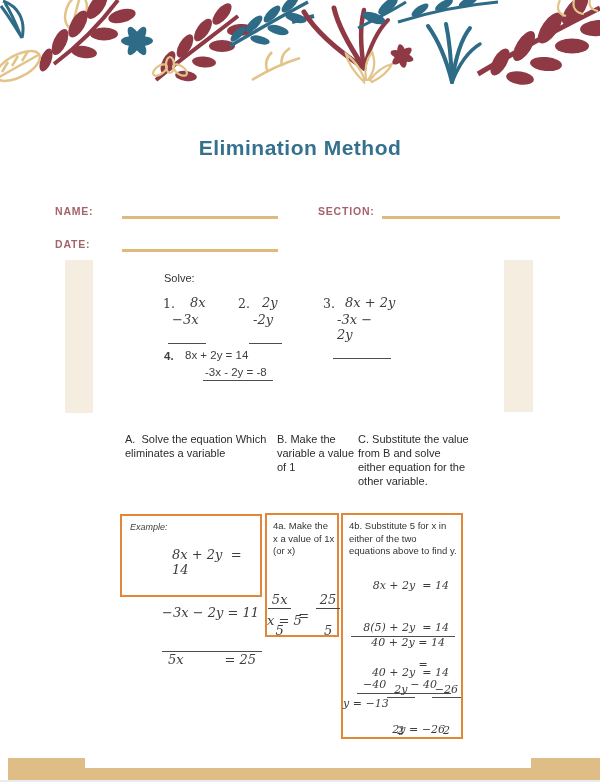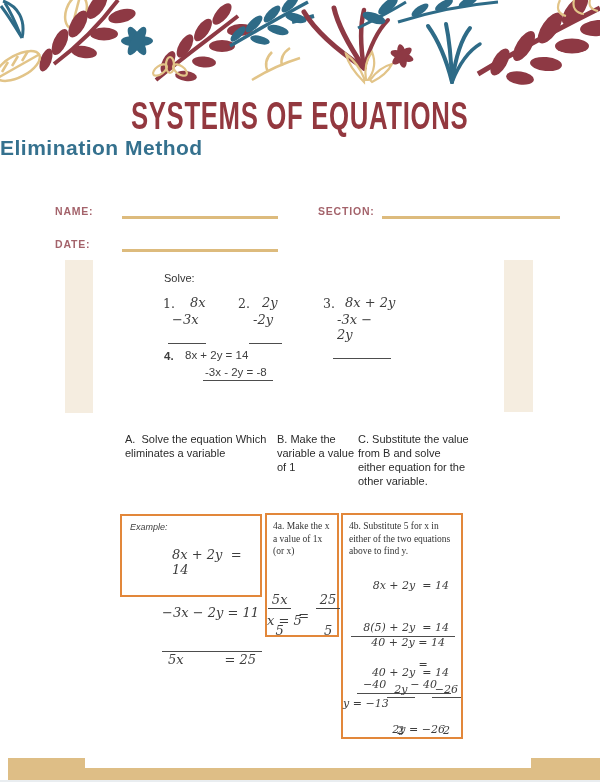--- a/index.html
+++ b/index.html
@@ -4,21 +4,21 @@
 <style>
   html,body{margin:0;padding:0;background:#ffffff;}
   #page{position:relative;width:600px;height:782px;background:#ffffff;overflow:hidden;
         font-family:"Liberation Sans",sans-serif;color:#2b2b2b;}
   .abs{position:absolute;}
 
   
   .title-wrap{position:absolute;left:0;top:94px;width:600px;text-align:center;}
   .title{display:inline-block;font-weight:bold;font-size:39px;letter-spacing:1px;
          color:#93383f;transform:scaleX(0.66);transform-origin:center;white-space:nowrap;}
-  .subtitle-wrap{position:absolute;left:0;top:136px;width:600px;}
+  .subtitle-wrap{position:absolute;left:0;top:136px;width:600px;text-align:center;}
   .subtitle{display:inline-block;font-weight:bold;font-size:21px;letter-spacing:0.5px;color:#35718e;}
 
   
   .field-label{position:absolute;font-size:10.5px;font-weight:bold;letter-spacing:0.8px;color:#a4636b;}
   .field-line{position:absolute;height:3px;background:#ddbb7d;}
 
   
   .side-bar{position:absolute;background:#f5ede0;}
   .foot{position:absolute;background:#debe86;}
   .bottom-edge{position:absolute;left:0;bottom:0;width:600px;height:2px;background:#e9edf0;}
@@ -35,21 +35,21 @@
 
   
   .step{position:absolute;font-size:11px;line-height:1.28;color:#2b2b2b;white-space:pre-wrap;}
 
   
   .obox{position:absolute;border:2px solid #e2873a;background:#ffffff;box-sizing:border-box;}
   .ex-label{position:absolute;left:8px;top:6px;font-size:9px;font-style:italic;color:#3d3d3d;}
   .ex-math{position:absolute;left:40px;top:3px;width:100px;font-size:13px;line-height:14.5px;}
   .ex-l1{padding-left:10px;}
   .ex-sum{display:flex;justify-content:space-between;border-top:1.5px solid #4d4d4d;padding:1px 6px 0 6px;margin-top:1px;}
-  .box-instr{position:absolute;font-size:9.5px;line-height:1.32;color:#333;white-space:pre-wrap;font-family:Liberation Serif, serif;}
+  .box-instr{position:absolute;font-size:9.5px;line-height:1.32;color:#333;white-space:pre-wrap;}
   .frac-row{position:absolute;display:flex;align-items:center;justify-content:center;gap:6px;
             font-size:13px;}
   .frac{display:inline-block;text-align:center;}
   .frac .num{border-bottom:1.4px solid #444;padding:0 4px 1px 4px;}
   .frac .den{padding-top:1px;}
   .result-line{position:absolute;font-size:13px;text-align:left;}
 
   
   .b3-math{font-size:11px;line-height:14px;}
   .b3-stack{position:absolute;}
@@ -200,21 +200,20 @@
       </g>
     </g>
 
     <g stroke="#e2c488" stroke-width="2.2" fill="none">
       <path d="M560,0 C556,8 558,14 566,16"></path>
       <path d="M574,0 C572,8 576,13 584,14"></path>
       <path d="M590,0 C588,6 592,10 598,11"></path>
     </g>
   </svg>
 
-  <div class="title-wrap"><span class="title">SYSTEMS OF EQUATIONS</span></div>
   <div class="subtitle-wrap"><span class="subtitle">Elimination Method</span></div>
 
   <div class="field-label" style="left:55px;top:205px">NAME:</div>
   <div class="field-line" style="left:122px;top:216px;width:156px"></div>
   <div class="field-label" style="left:318px;top:205px">SECTION:</div>
   <div class="field-line" style="left:382px;top:216px;width:178px"></div>
   <div class="field-label" style="left:55px;top:238px">DATE:</div>
   <div class="field-line" style="left:122px;top:249px;width:156px"></div>
 
   <div class="side-bar" style="left:65px;top:260px;width:28px;height:153px"></div>

